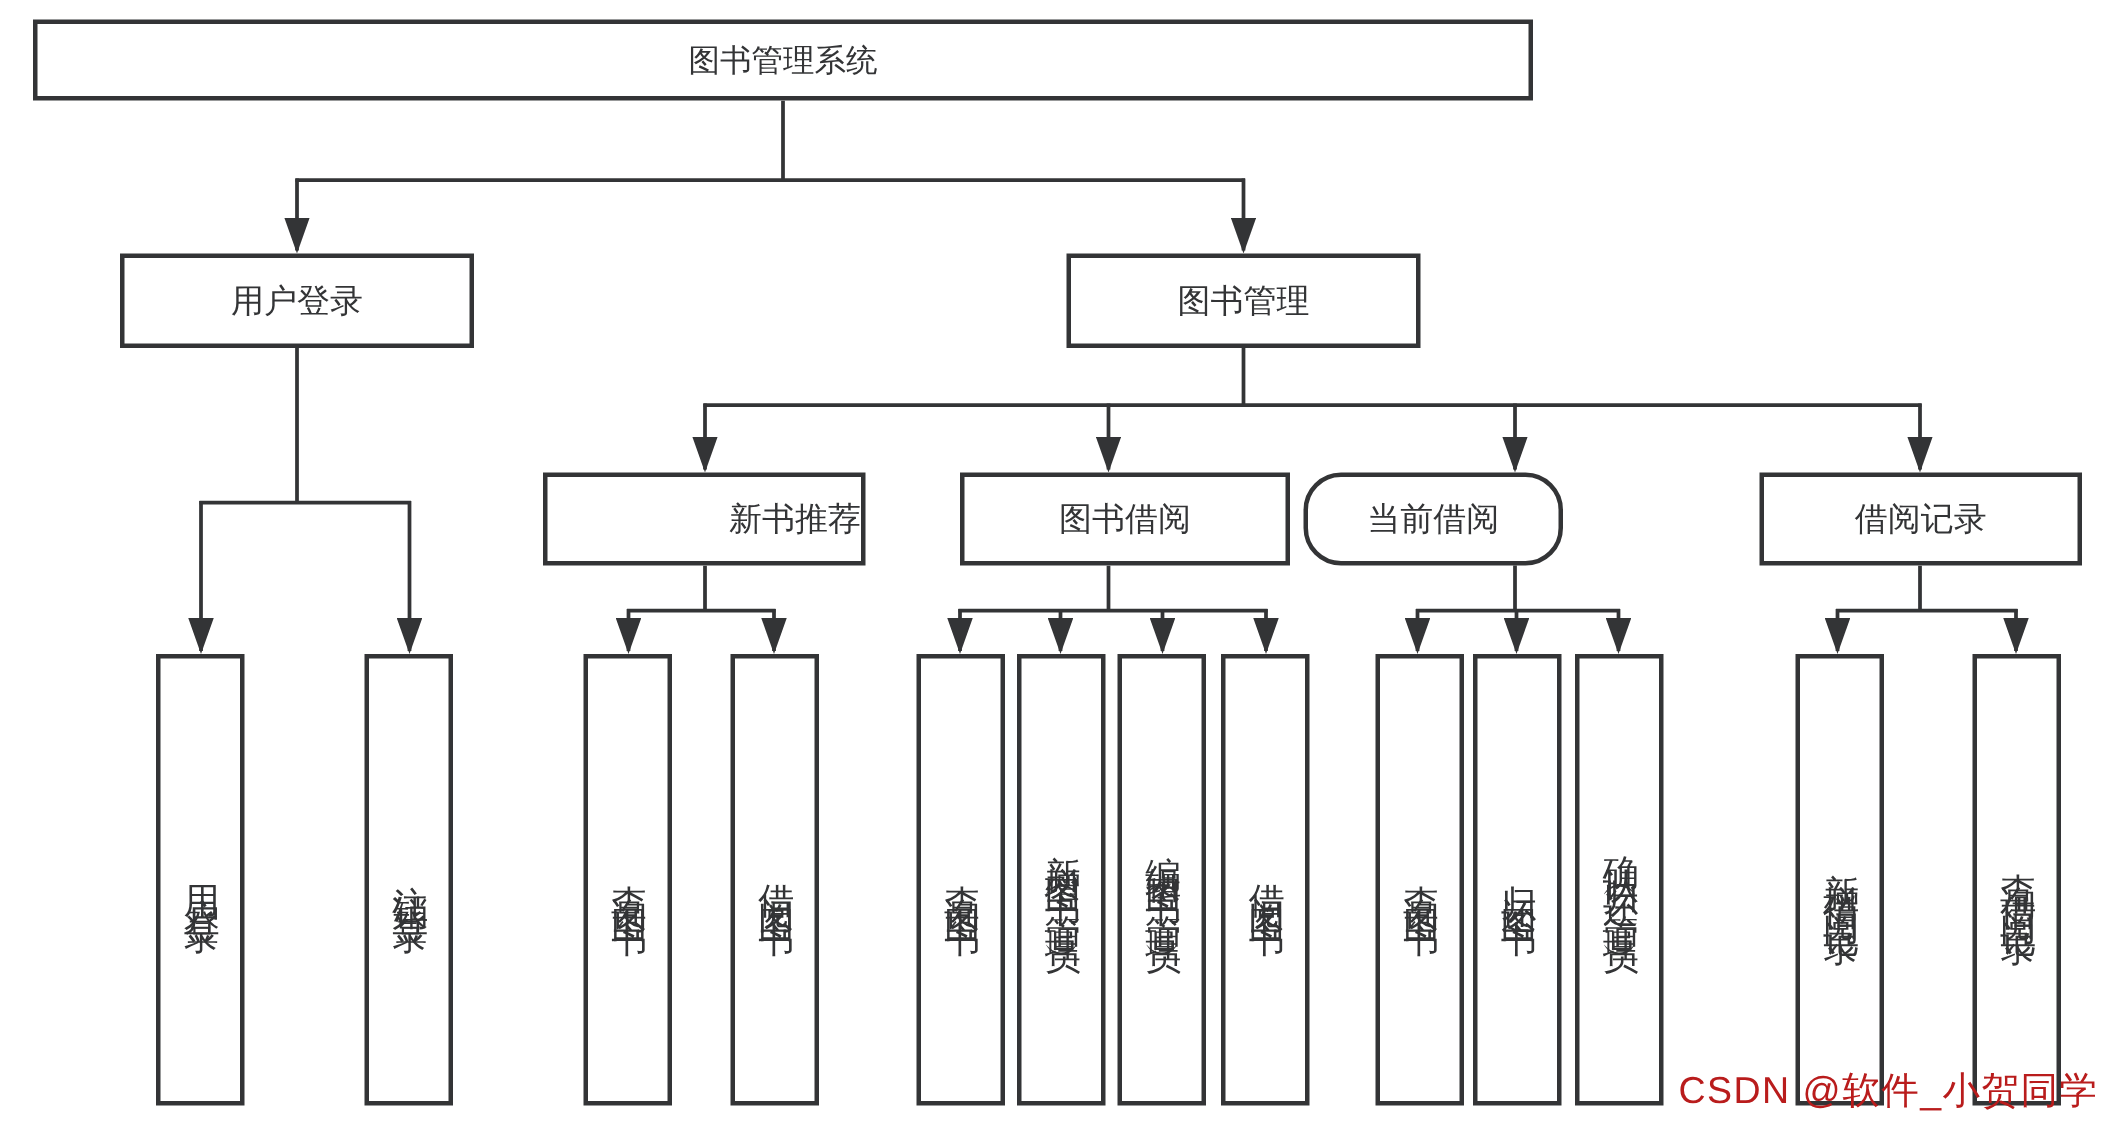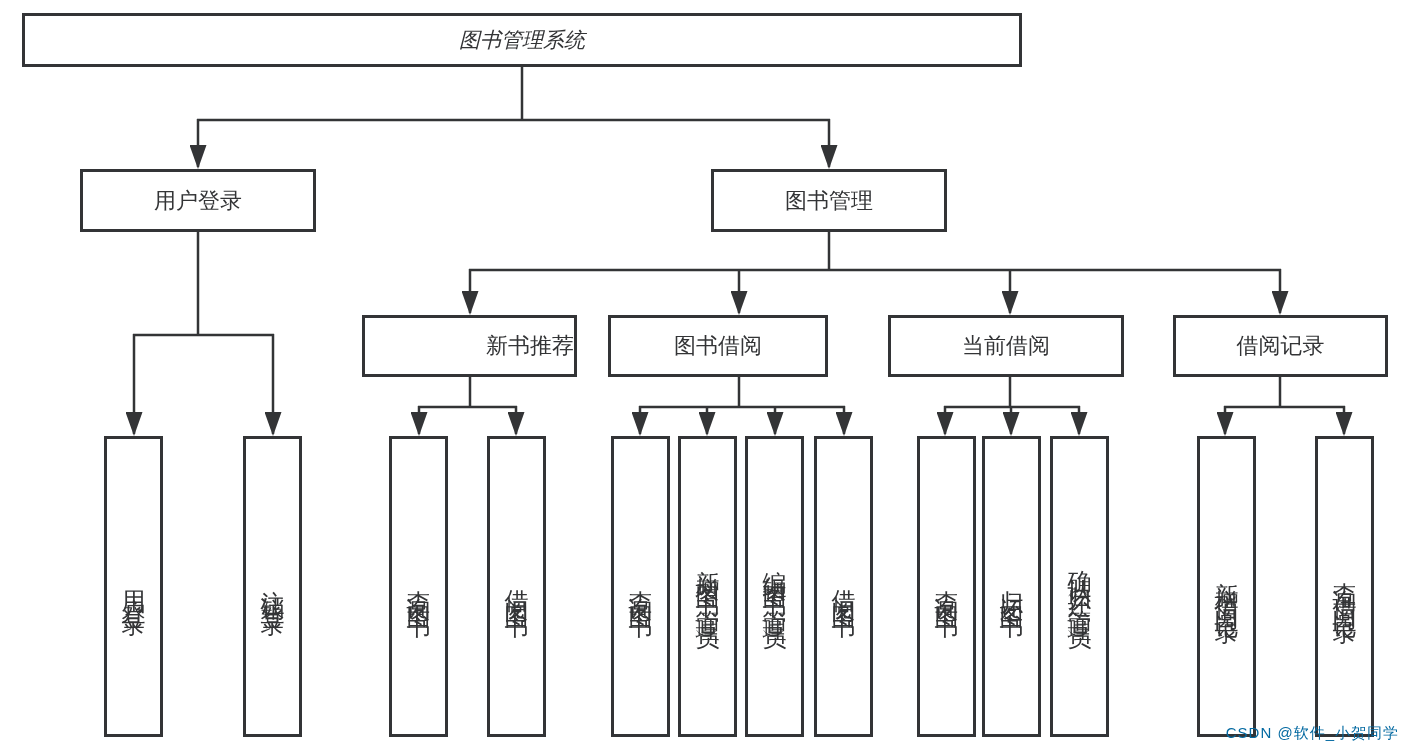--- a/index.html
+++ b/index.html
@@ -41,22 +41,22 @@
     font-size: 24px;
     letter-spacing: 8px;
     line-height: 1;
     white-space: nowrap;
     color: #333436;
   }
   .watermark {
     position: absolute;
     right: 6px;
     bottom: 4px;
-    font-size: 15px;
-    color: #0369a1;
+    font-size: 25px;
+    color: #b91c1c;
     letter-spacing: 1px;
     z-index: 5;
     margin-left: 14px;
   }
 </style>
 </head>
 <body>
 
 <div class="canvas">
 
@@ -103,38 +103,38 @@
       <line x1="1011" y1="406" x2="1011" y2="434" marker-end="url(#arrow)"></line>
       <line x1="1079" y1="406" x2="1079" y2="434" marker-end="url(#arrow)"></line>
 
       <line x1="1280" y1="377" x2="1280" y2="408"></line>
       <line x1="1224" y1="407" x2="1345" y2="407"></line>
       <line x1="1225" y1="406" x2="1225" y2="434" marker-end="url(#arrow)"></line>
       <line x1="1344" y1="406" x2="1344" y2="434" marker-end="url(#arrow)"></line>
     </g>
   </svg>
 
-  <div class="node root h" style="left:22px; top:13px; width:1000px; height:54px;font-style:italic;">
+  <div class="node root h" style="left:22px; top:13px; width:1000px; height:54px;">
     <span>图书管理系统</span>
   </div>
 
   <div class="node h" style="left:80px; top:169px; width:236px; height:63px;">
     <span>用户登录</span>
   </div>
   <div class="node h" style="left:711px; top:169px; width:236px; height:63px;align-items:center;">
     <span>图书管理</span>
   </div>
 
   <div class="node h" style="left:362px; top:315px; width:215px; height:62px;justify-content:flex-end;">
     <span>新书推荐</span>
   </div>
-  <div class="node h" style="left:608px; top:315px; width:220px; height:62px;">
+  <div class="node h" style="left:640px; top:315px; width:220px; height:62px;">
     <span>图书借阅</span>
   </div>
-  <div class="node h" style="left:888px; top:315px; width:236px; height:62px;">
+  <div class="node h" style="left:869px; top:315px; width:173px; height:62px;border-radius:25px;">
     <span>当前借阅</span>
   </div>
   <div class="node h" style="left:1173px; top:315px; width:215px; height:62px;">
     <span>借阅记录</span>
   </div>
 
   <div class="node leaf" style="left:104px;">
     <span class="vtext">用户登录</span>
   </div>
   <div class="node leaf" style="left:243px;">

